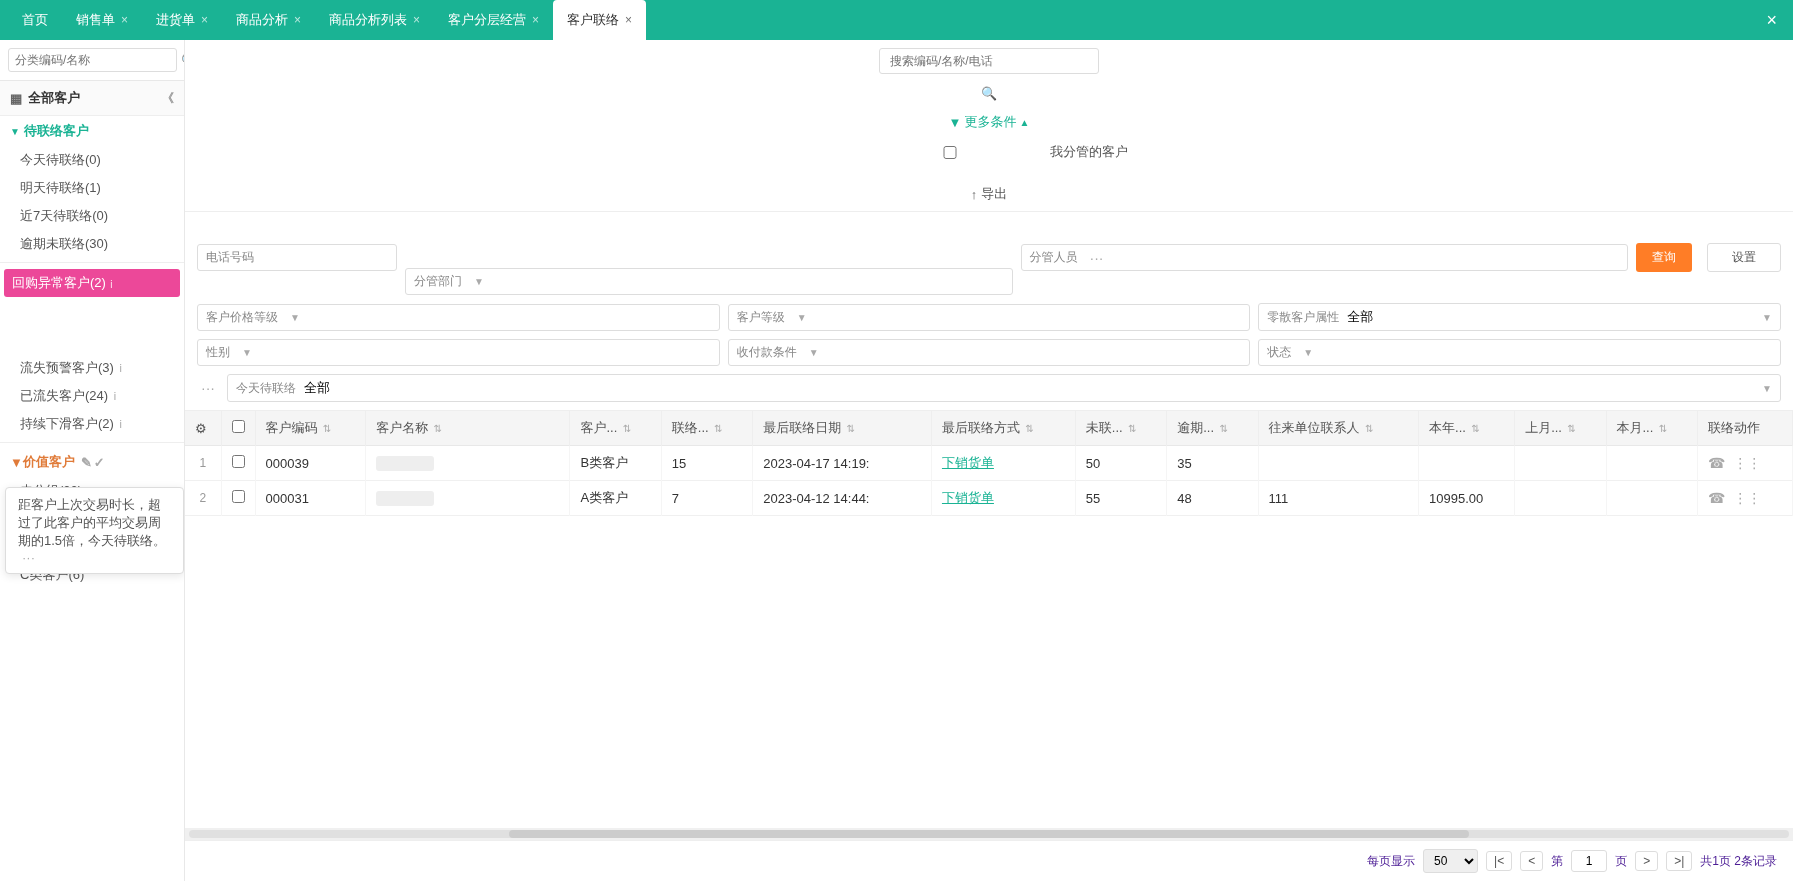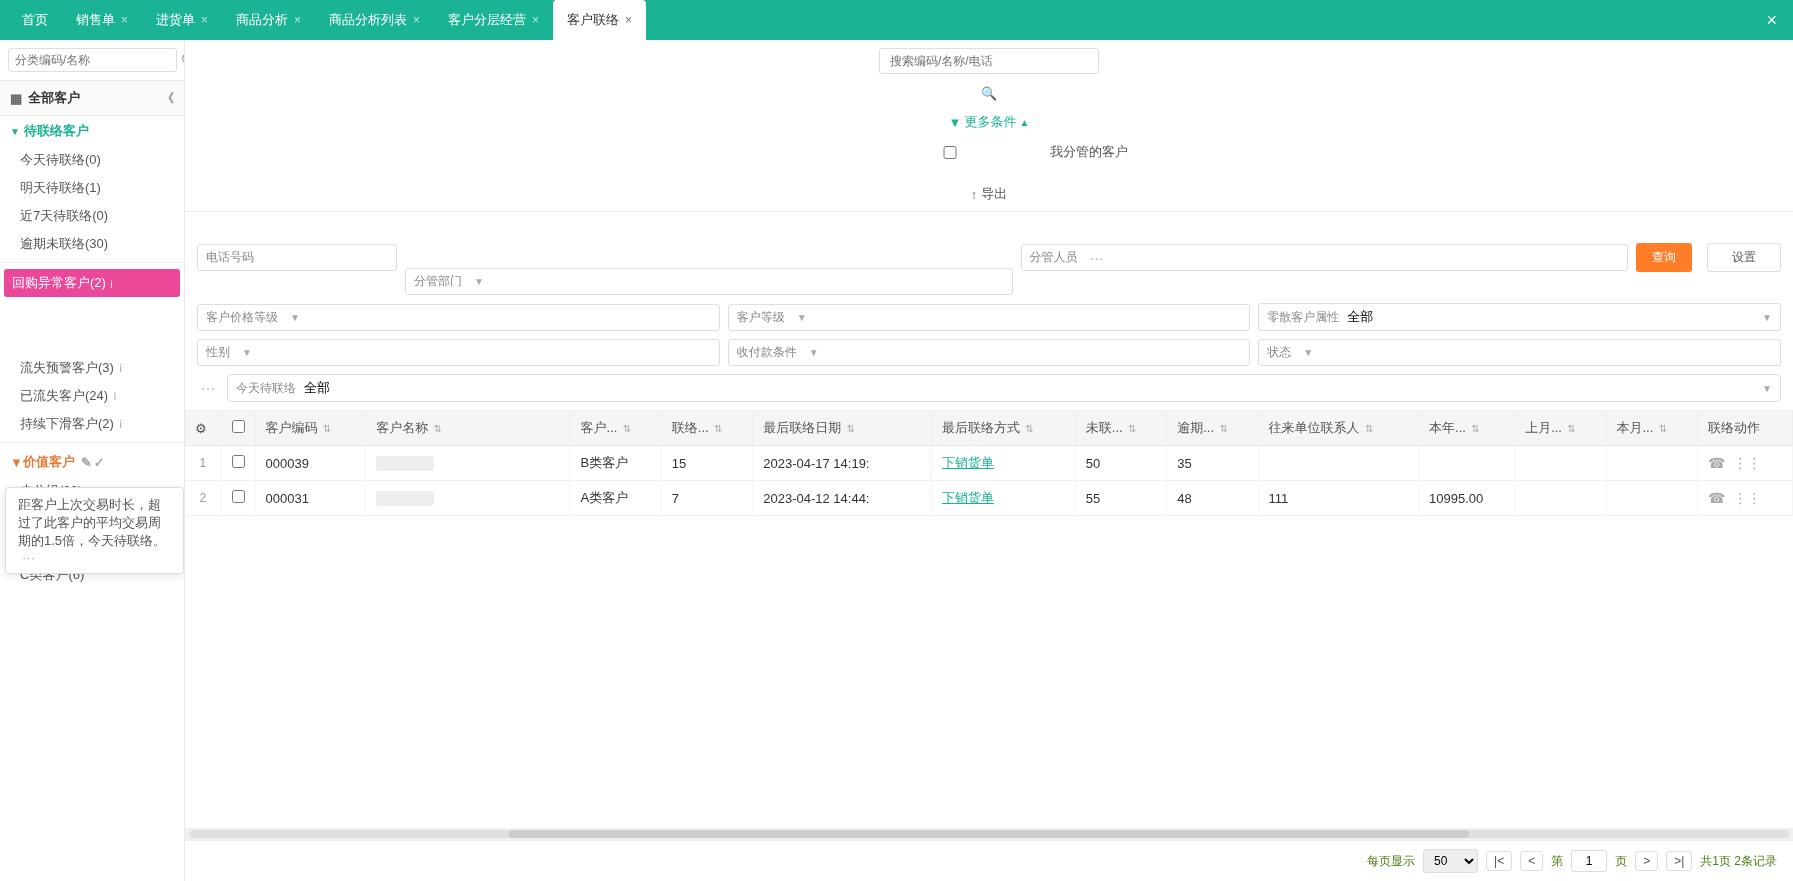--- a/index.html
+++ b/index.html
@@ -215,21 +215,21 @@
     .link-text { color: #1ab394; text-decoration: underline; cursor: pointer; }
     .action-icons { display: flex; gap: 8px; align-items: center; }
     .action-icon { color: #aaa; cursor: pointer; font-size: 14px; }
 
     
     .pagination-bar {
       display: flex; align-items: center; justify-content: flex-end;
       padding: 8px 16px; border-top: 1px solid #eee;
       background: #fff; gap: 8px;
     }
-    .pagination-bar span { font-size: 12px; color: #4d7c0f; }
+    .pagination-bar span { font-size: 12px; color: #4c1d95; }
     .page-size-select {
       border: 1px solid #ddd; border-radius: 3px;
       padding: 3px 6px; font-size: 12px; outline: none;
     }
     .page-nav-btn {
       background: none; border: 1px solid #ddd;
       border-radius: 3px; padding: 2px 7px;
       cursor: pointer; color: #555; font-size: 12px;
     }
     .page-input {

